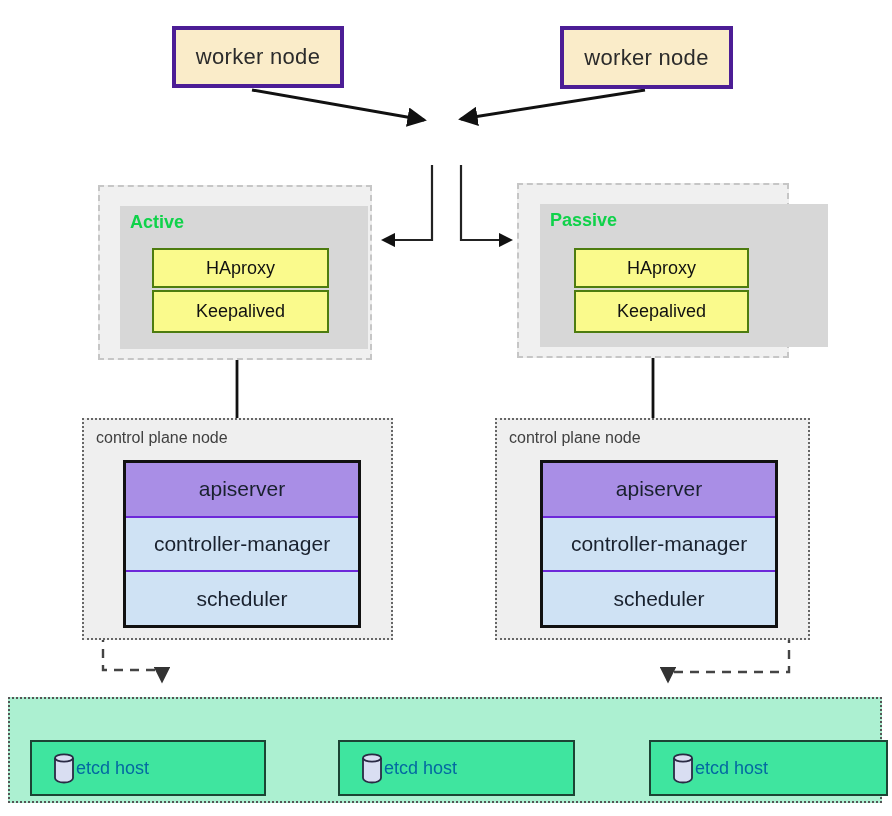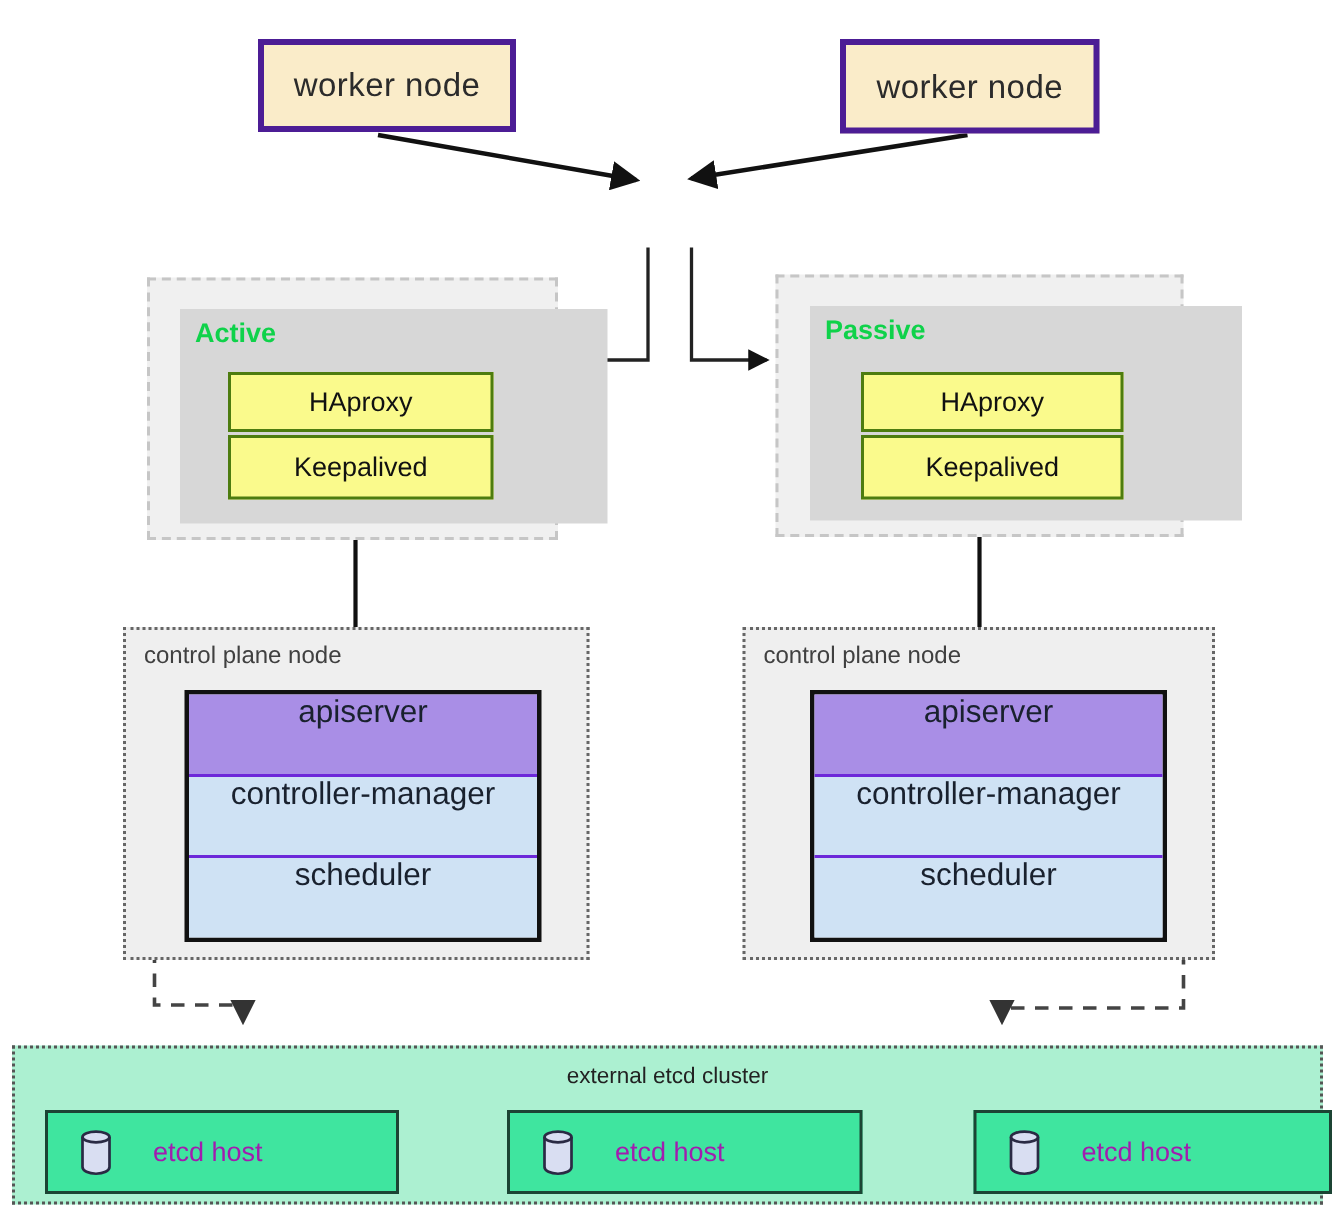--- a/index.html
+++ b/index.html
@@ -34,36 +34,36 @@
     position:absolute;background:var(--proxy-yellow,#FAFA8C);border:2px solid #4d7c0f;
     display:flex;align-items:center;justify-content:center;
     font-size:18px;font-weight:normal;color:#111;
   }
 
   
   .cp-outer{background:#efefef;border:2px dotted #666;}
   .cp-label{position:absolute;left:12px;top:9px;font-size:16px;color:#404040;}
   .stack{position:absolute;border:3px solid #111;display:flex;flex-direction:column;}
   .stack .row{
-    flex:1;display:flex;justify-content:center;
+    flex:1;display:flex;align-items:center;justify-content:center;
     font-size:21px;color:#19212e;background:var(--component-blue,#CFE2F4);
   }
   .stack .row + .row{border-top:2px solid #6d28d9;}
   .stack .row.apiserver{background:var(--apiserver-purple,#A98EE6);}
 
   
   .etcd-cluster{background:var(--etcd-bg,#ACF0D1);border:2px dotted #555;}
   .etcd-title{
     position:absolute;left:0;right:0;top:10px;text-align:center;
     font-size:15px;color:#222;
   }
   .etcd-host{
     position:absolute;background:var(--etcd-host-green,#3FE59F);border:2px solid #1c4434;
-    display:flex;align-items:center;gap:26px;padding-left:20px;
-    font-size:18px;color:#a21caf;
+    display:flex;align-items:center;padding-left:20px;
+    font-size:18px;color:#0369a1;
   }
   .db-icon{width:24px;height:31px;display:block;}
 
   .overlay{position:absolute;left:0;top:0;pointer-events:none;}
 </style>
 </head>
 <body>
 
 <div class="canvas">
 
@@ -95,21 +95,21 @@
 
   <div class="abs worker" style="left:172px;top:26px;width:172px;height:62px;">
     <span>worker node</span>
   </div>
   <div class="abs worker" style="left:560px;top:26px;width:173px;height:63px;">
     <span>worker node</span>
   </div>
 
 
   <div class="abs lb-outer" style="left:98px;top:185px;width:274px;height:175px;">
-    <div class="lb-inner" style="left:20px;top:19px;width:285px;height:143px;">
+    <div class="lb-inner" style="left:20px;top:19px;width:248px;height:143px;">
       <div class="status-label">Active</div>
       <div class="lb-item" style="left:32px;top:42px;width:173px;height:36px;">
         <span>HAproxy</span>
       </div>
       <div class="lb-item" style="left:32px;top:84px;width:173px;height:39px;">
         <span>Keepalived</span>
       </div>
     </div>
   </div>
 
@@ -149,21 +149,20 @@
       <div class="row">
         <span>controller-manager</span>
       </div>
       <div class="row">
         <span>scheduler</span>
       </div>
     </div>
   </div>
 
   <div class="abs etcd-cluster" style="left:8px;top:697px;width:874px;height:106px;">
-    <div class="etcd-title">external etcd cluster</div>
 
     <div class="etcd-host" style="left:20px;top:41px;width:212px;height:52px;">
       <svg class="db-icon" viewBox="0 0 24 31">
         <path d="M3 5 v20 c0 2.5 4 4.5 9 4.5 s9 -2 9 -4.5 V5" fill="var(--cylinder-fill,#D9DEF2)" stroke="#2a2a44" stroke-width="1.8"></path>
         <ellipse cx="12" cy="5" rx="9" ry="3.6" fill="var(--cylinder-fill,#D9DEF2)" stroke="#2a2a44" stroke-width="1.8"></ellipse>
       </svg>
       <span>etcd host</span>
     </div>
 
     <div class="etcd-host" style="left:328px;top:41px;width:213px;height:52px;">

